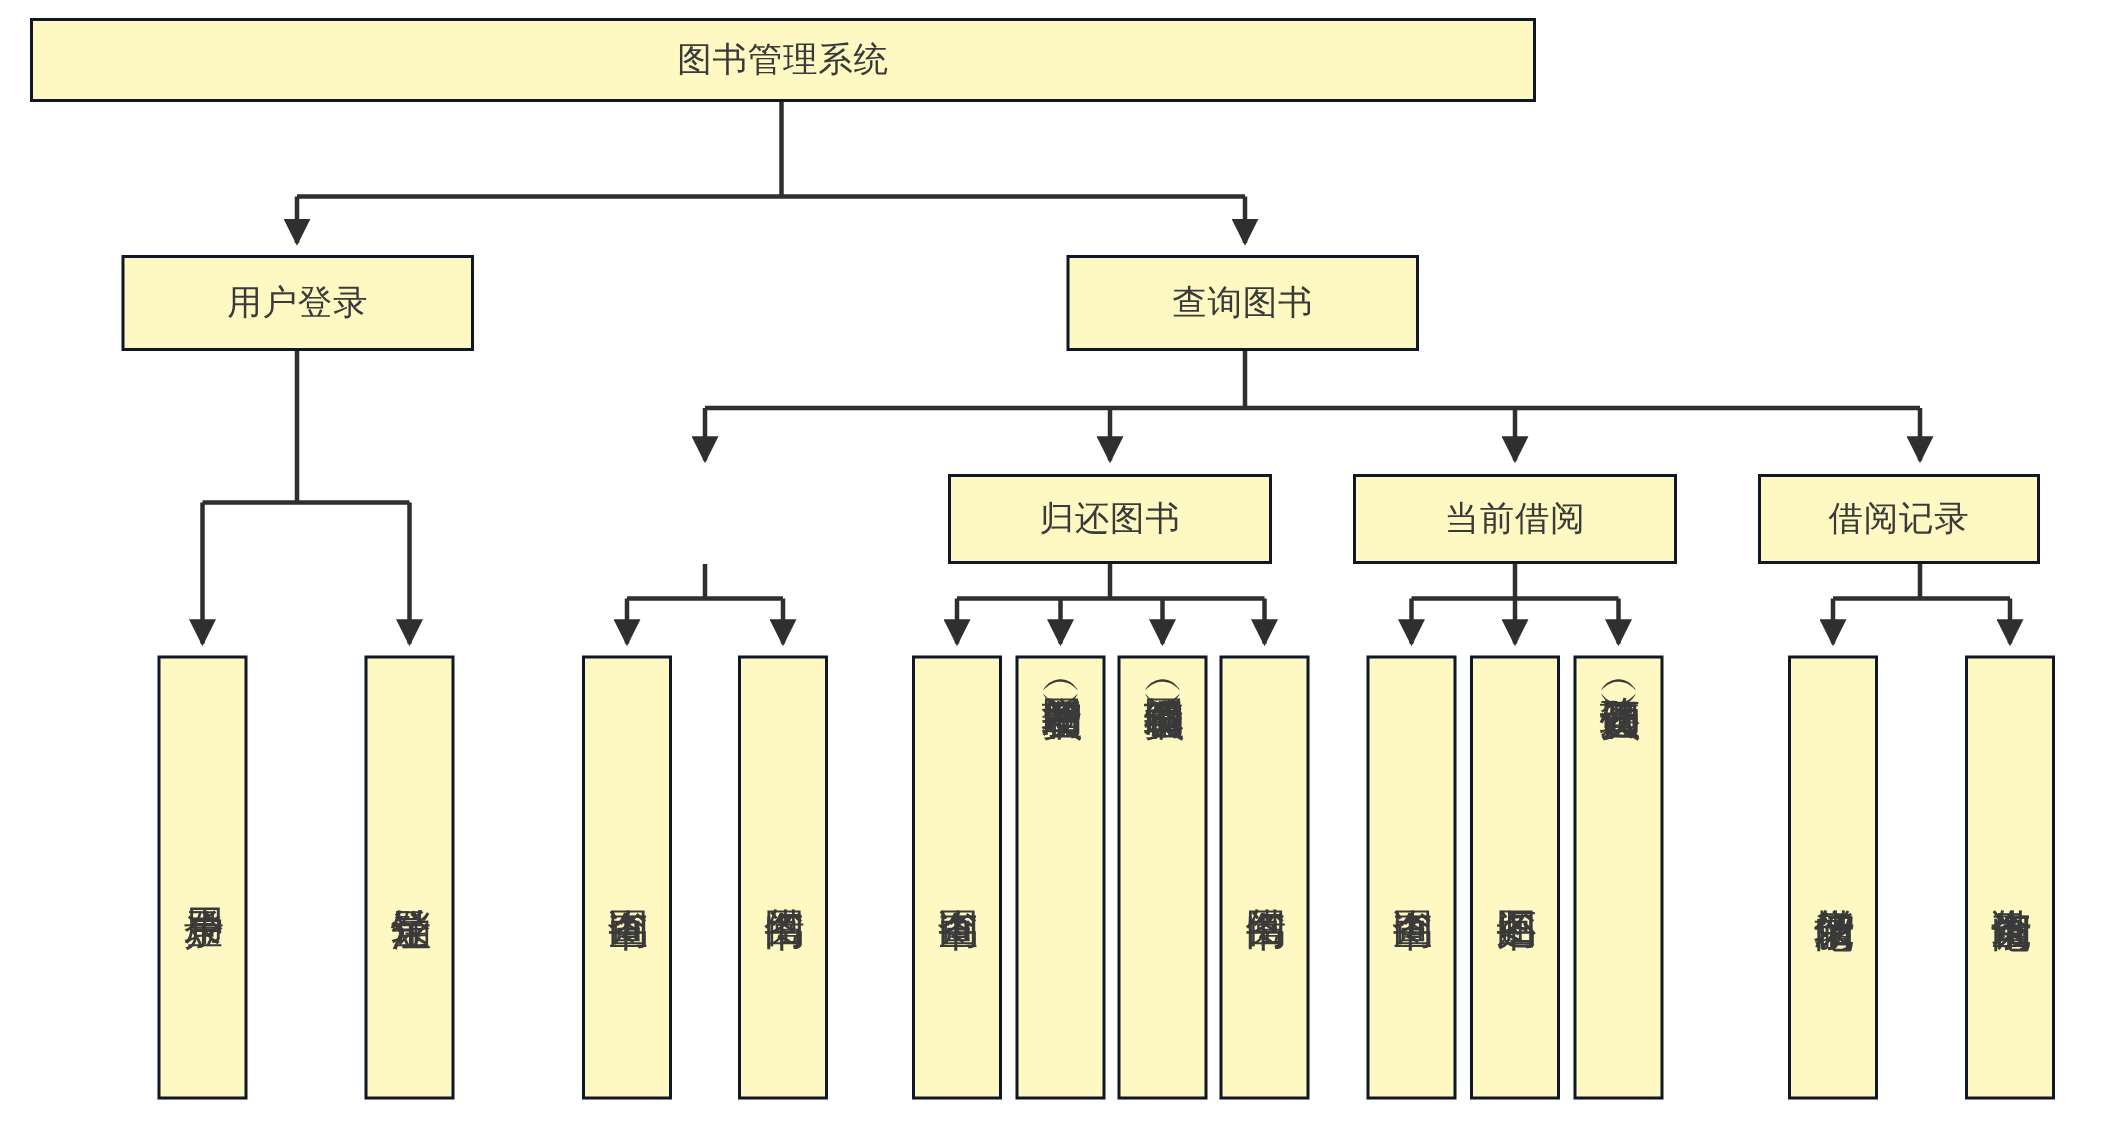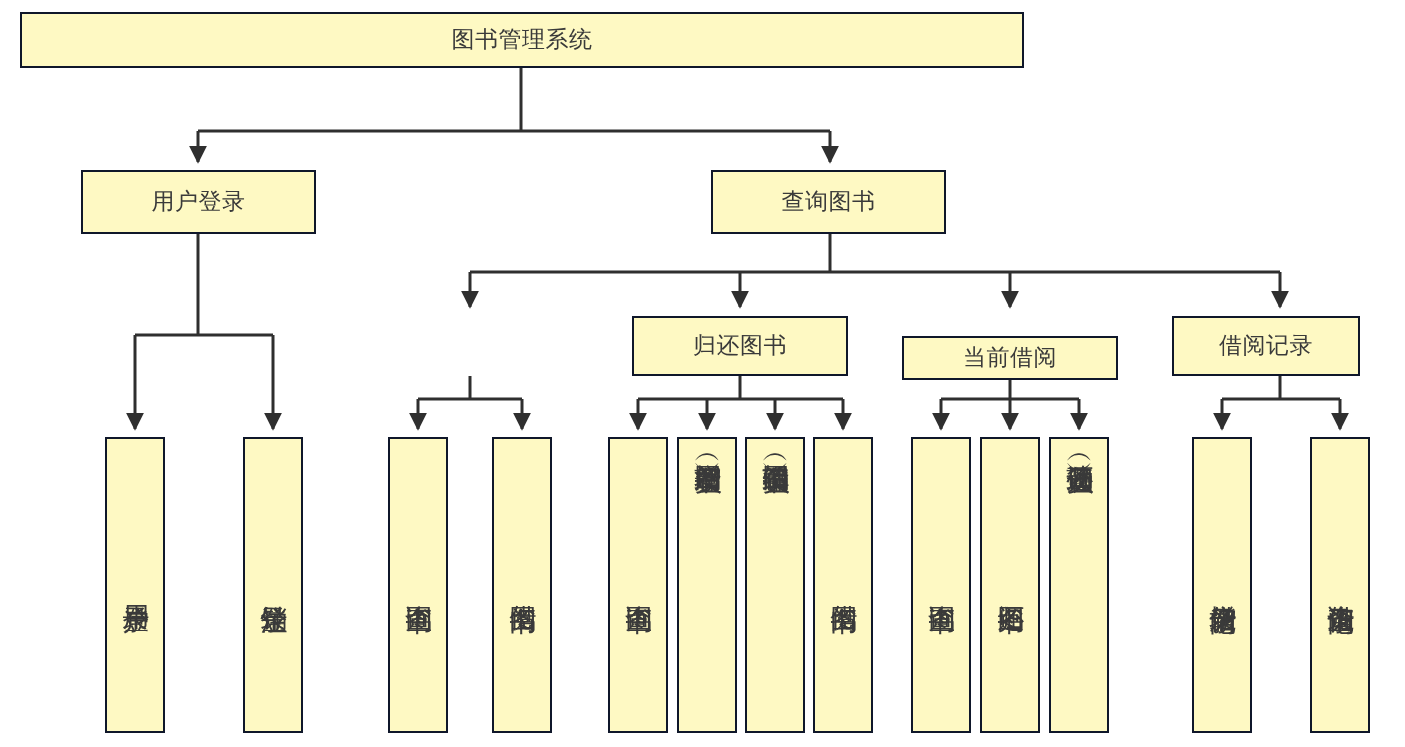--- a/index.html
+++ b/index.html
@@ -118,21 +118,21 @@
       <path d="M 1340 399 L 1340 429" marker-end="url(#arrow)"></path>
     </g>
   </svg>
 
   <div class="node h" style="left:20px; top:12px; width:1004px; height:56px;">图书管理系统</div>
 
   <div class="node h" style="left:81px; top:170px; width:235px; height:64px;">用户登录</div>
   <div class="node h" style="left:711px; top:170px; width:235px; height:64px;">查询图书</div>
 
   <div class="node h" style="left:632px; top:316px; width:216px; height:60px;">归还图书</div>
-  <div class="node h" style="left:902px; top:336px; width:216px; height:44px;">当前借阅</div>
+  <div class="node h" style="left:902px; top:316px; width:216px; height:60px;">当前借阅</div>
   <div class="node h" style="left:1172px; top:316px; width:188px; height:60px;">借阅记录</div>
 
   <div class="node v" style="left:105px; top:437px; width:60px; height:296px;">用户登录</div>
   <div class="node v" style="left:243px; top:437px; width:60px; height:296px;">注销登录</div>
 
   <div class="node v" style="left:388px; top:437px; width:60px; height:296px;">查询图书</div>
   <div class="node v" style="left:492px; top:437px; width:60px; height:296px;">借阅图书</div>
 
   <div class="node v" style="left:608px; top:437px; width:60px; height:296px;">查询图书</div>
   <div class="node v topalign" style="left:677px; top:437px; width:60px; height:296px;">新增图书（管理员）</div>

